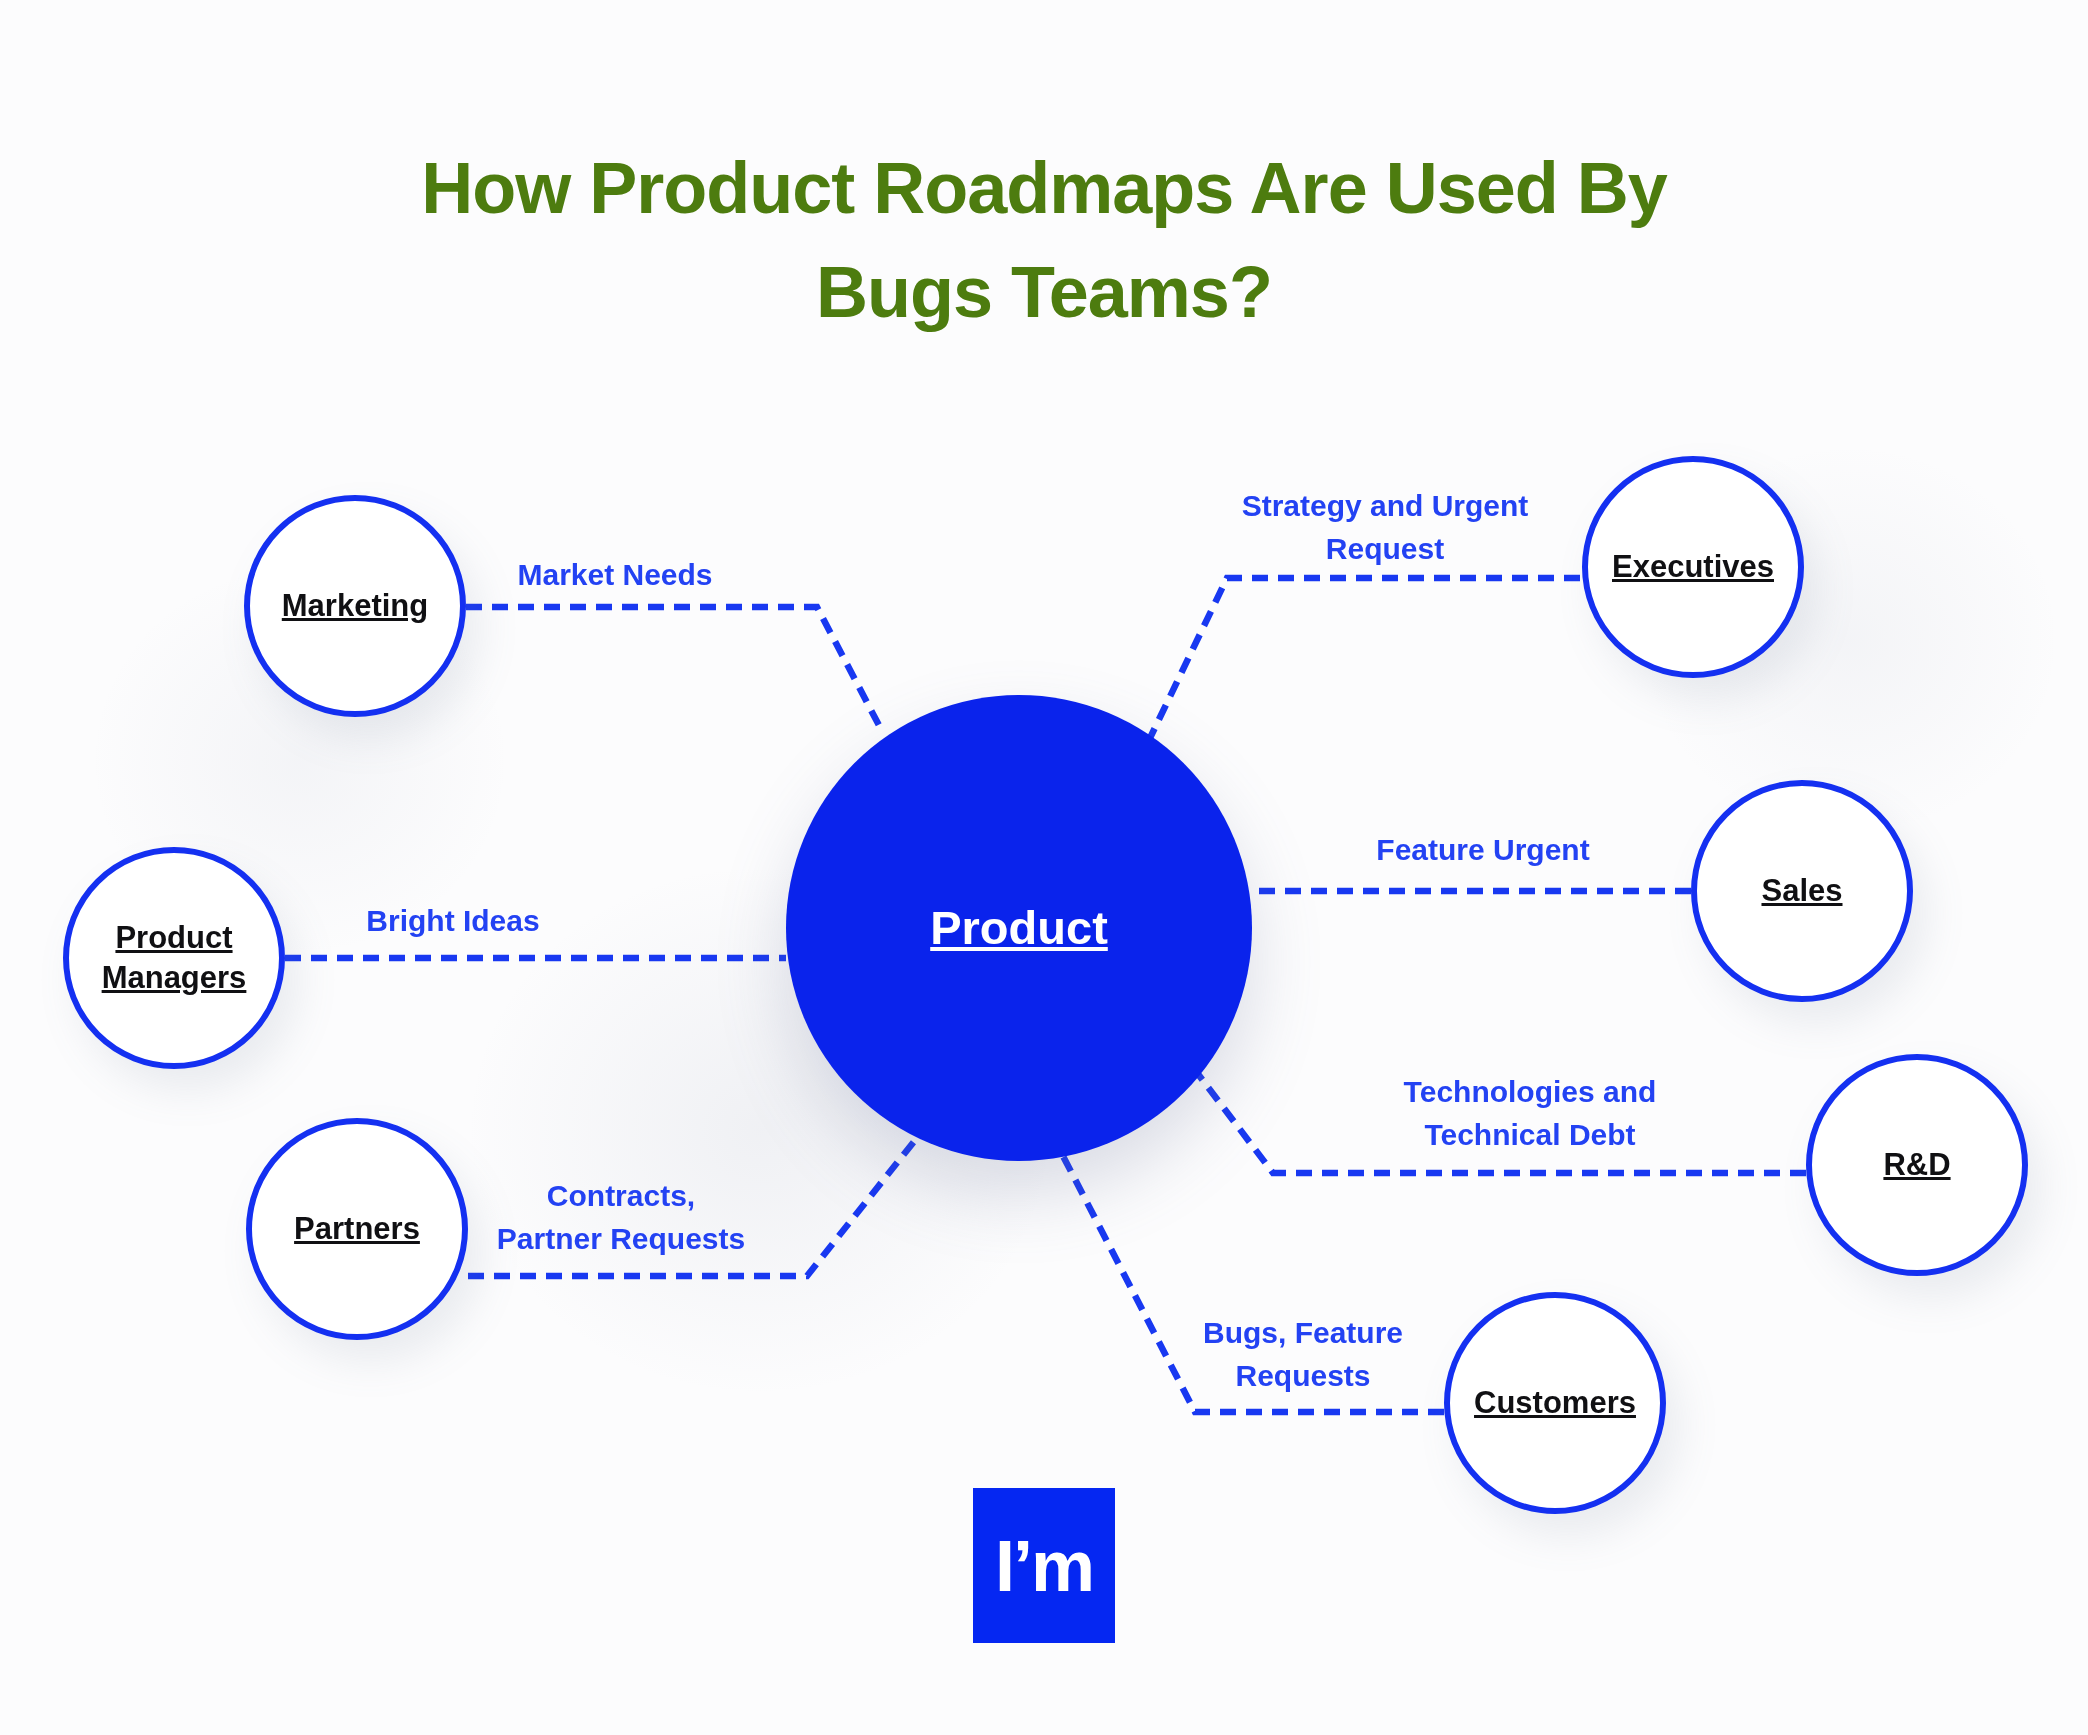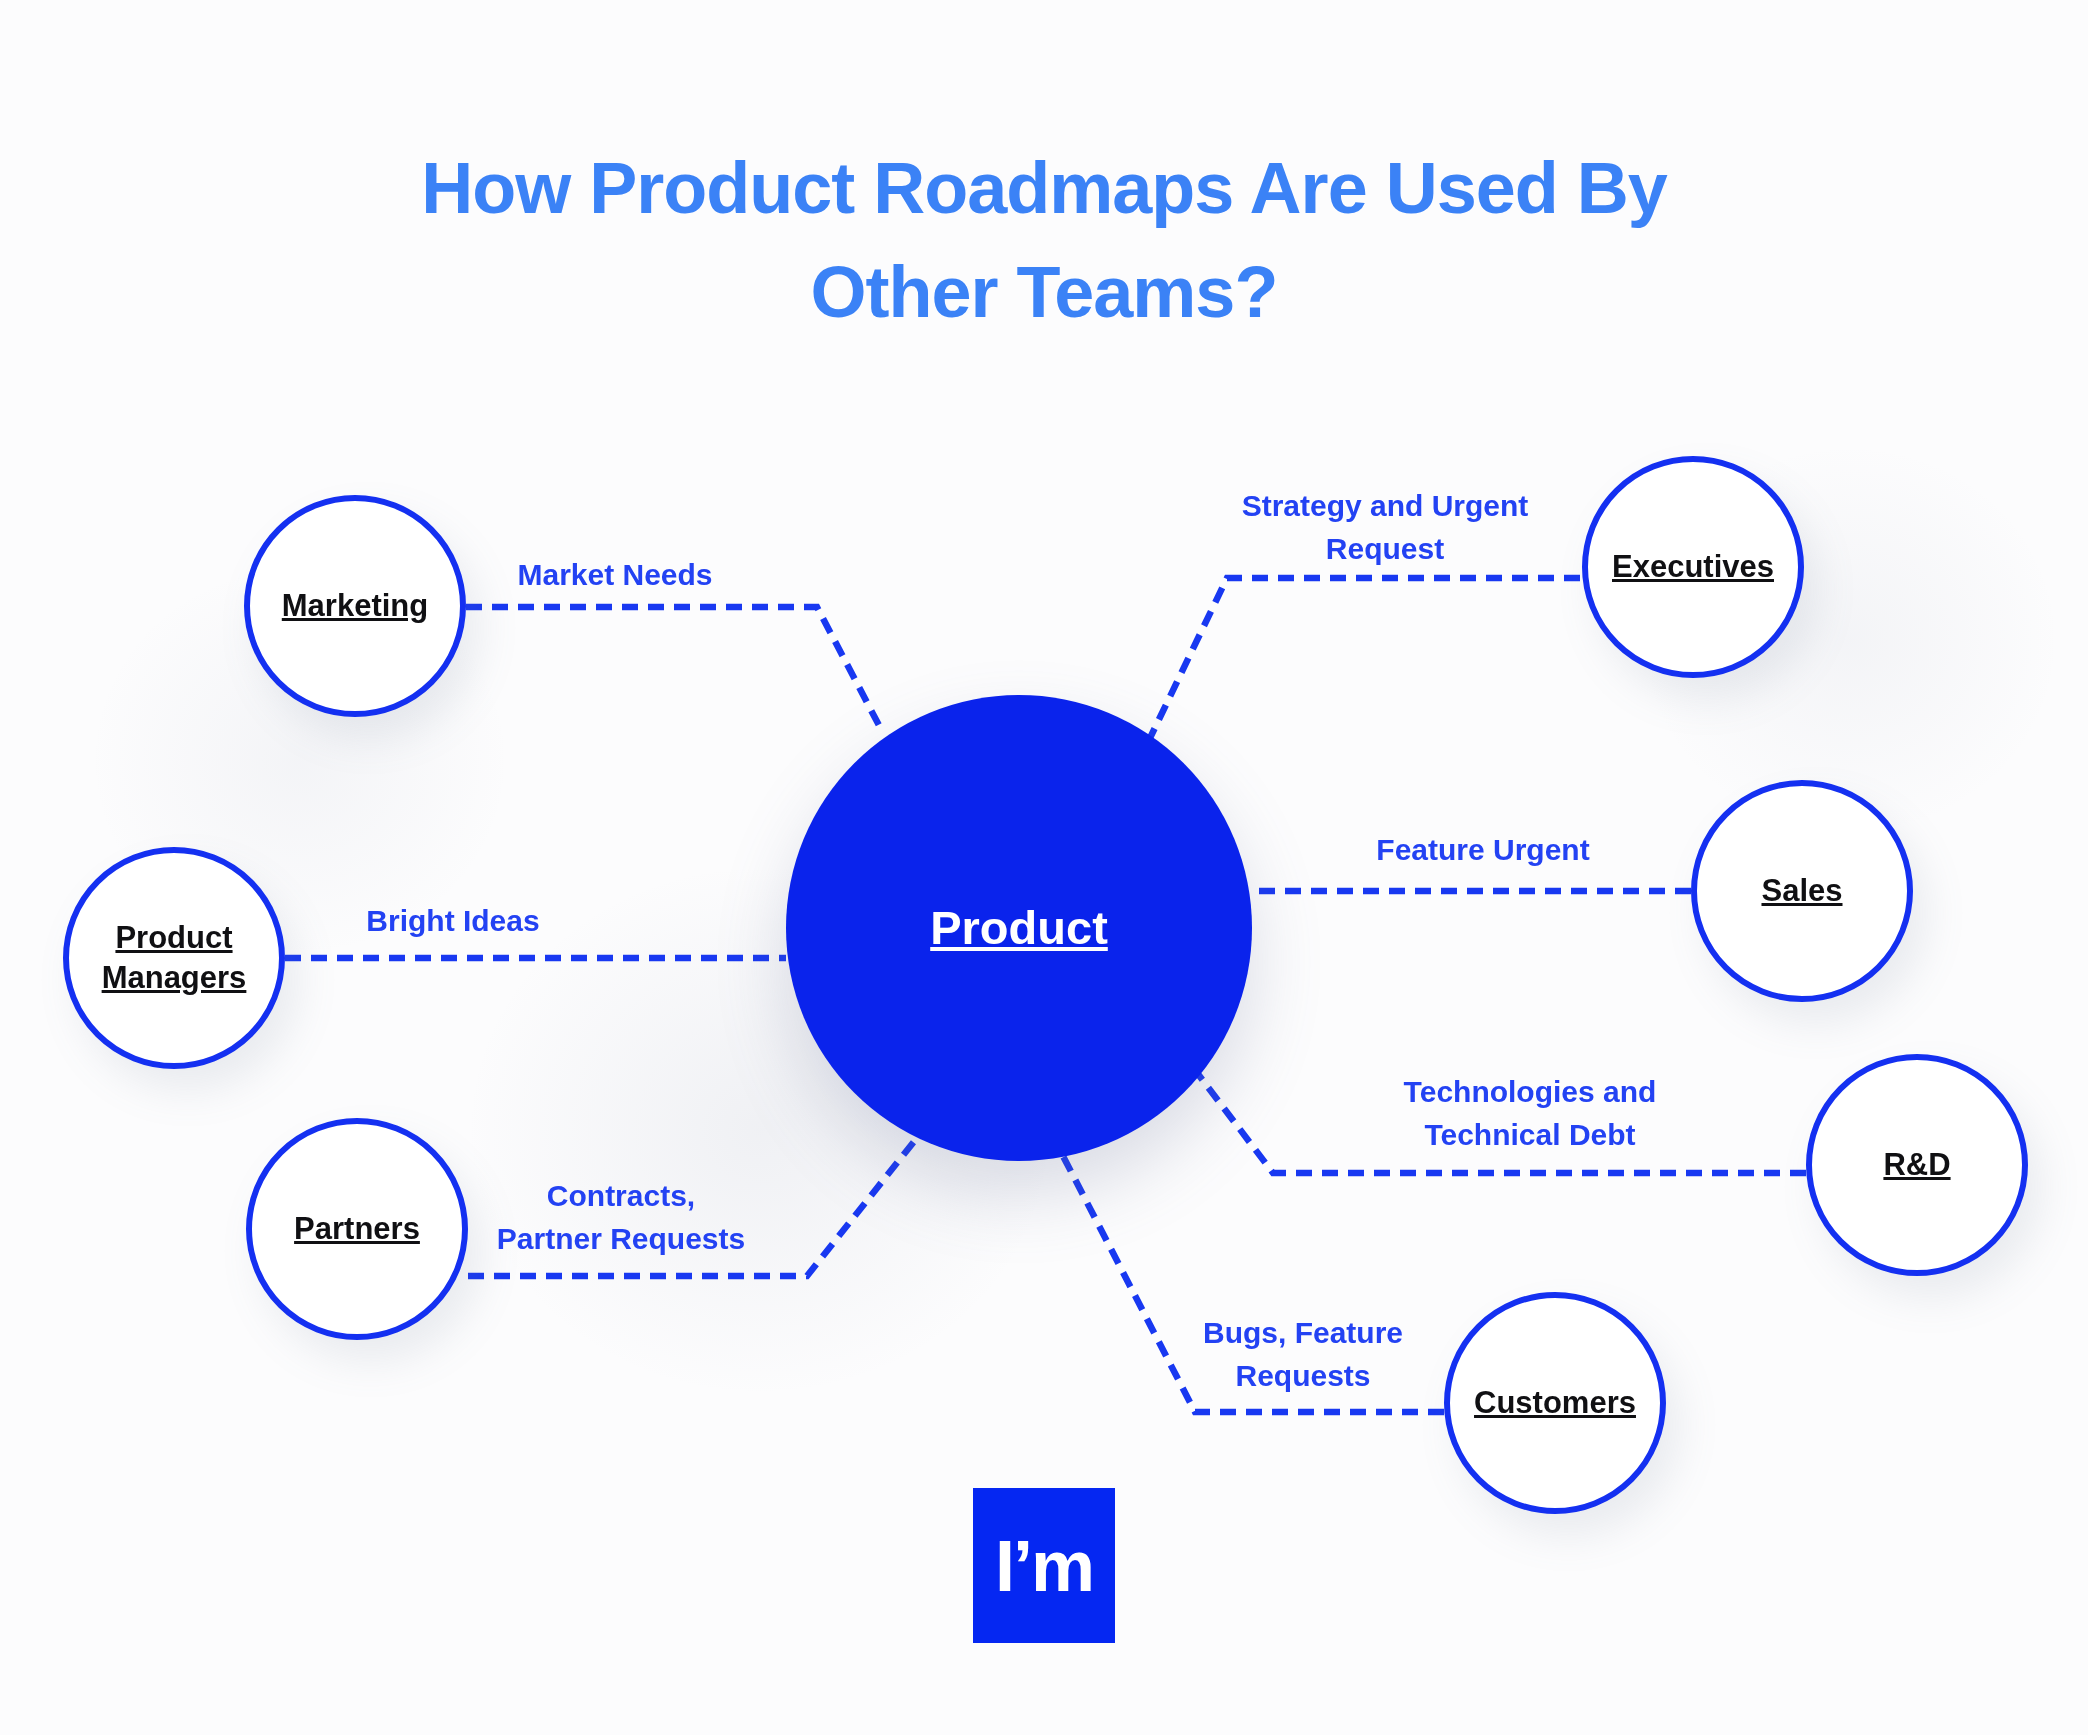--- a/index.html
+++ b/index.html
@@ -18,21 +18,21 @@
       radial-gradient(420px 380px at 760px 1130px, rgba(130,140,165,.10), rgba(130,140,165,0) 70%),
       radial-gradient(300px 280px at 300px 760px,  rgba(130,140,165,.07), rgba(130,140,165,0) 70%),
       radial-gradient(300px 280px at 1850px 640px, rgba(130,140,165,.07), rgba(130,140,165,0) 70%);
     pointer-events:none;
   }
 
   .title{
     position:absolute;left:0;right:0;top:136px;
     text-align:center;
     font-size:72px;font-weight:800;letter-spacing:-1px;
-    line-height:104px;color:#3b82f6;
+    line-height:104px;color:#4d7c0f;
   }
 
   svg.wires{position:absolute;left:0;top:0;pointer-events:none;}
   .wire{fill:none;stroke:#1838f1;stroke-width:6.5;stroke-dasharray:16 10;}
 
   .node{
     position:absolute;
     box-sizing:border-box;
     width:222px;height:222px;
     background:#ffffff;
@@ -69,21 +69,21 @@
     color:#ffffff;font-size:72px;font-weight:800;letter-spacing:-2px;
   }
 </style>
 </head>
 <body>
 
 <div class="canvas">
 
   <div class="title">
     <div>How Product Roadmaps Are Used By</div>
-    <div>Other Teams?</div>
+    <div>Bugs Teams?</div>
   </div>
 
   <svg class="wires" width="2088" height="1735" viewBox="0 0 2088 1735">
     <polyline class="wire" points="466,607 817,607 883,733"></polyline>
     <polyline class="wire" points="1580,578 1227,578 1150,738"></polyline>
     <polyline class="wire" points="285,958 786,958"></polyline>
     <polyline class="wire" points="1691,891 1249,891"></polyline>
     <polyline class="wire" points="1806,1173 1273,1173 1198,1074"></polyline>
     <polyline class="wire" points="1444,1412 1195,1412 1063,1156"></polyline>
     <polyline class="wire" points="468,1276 807,1276 916,1139"></polyline>

